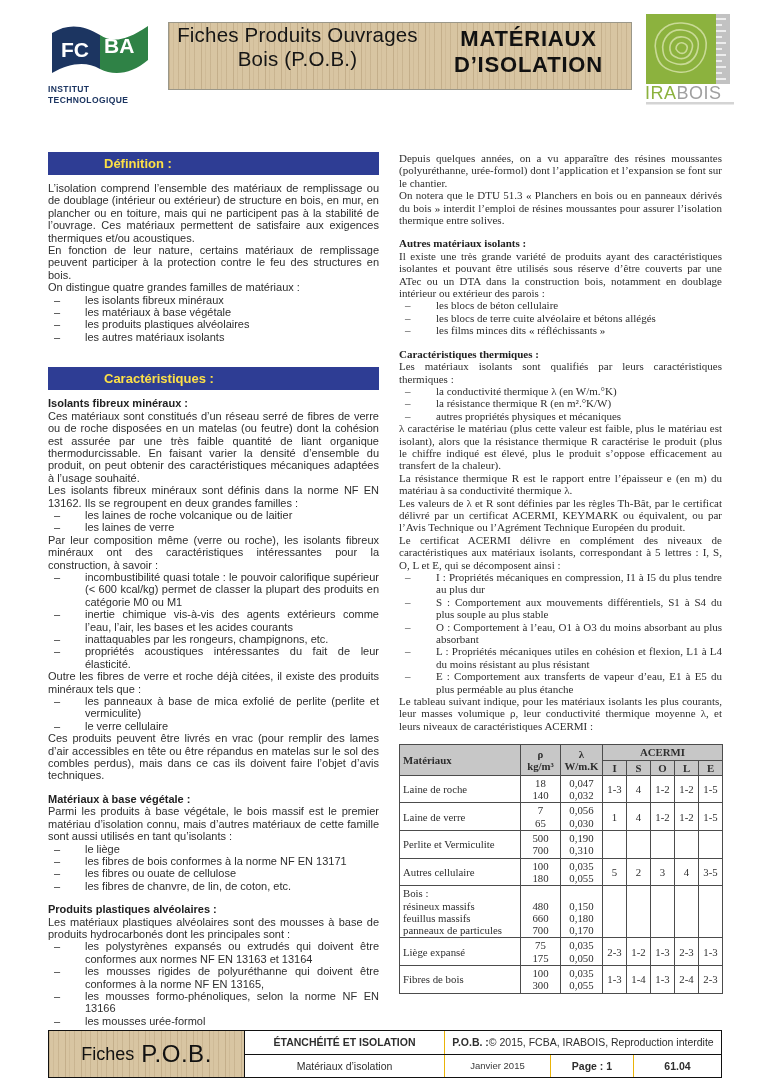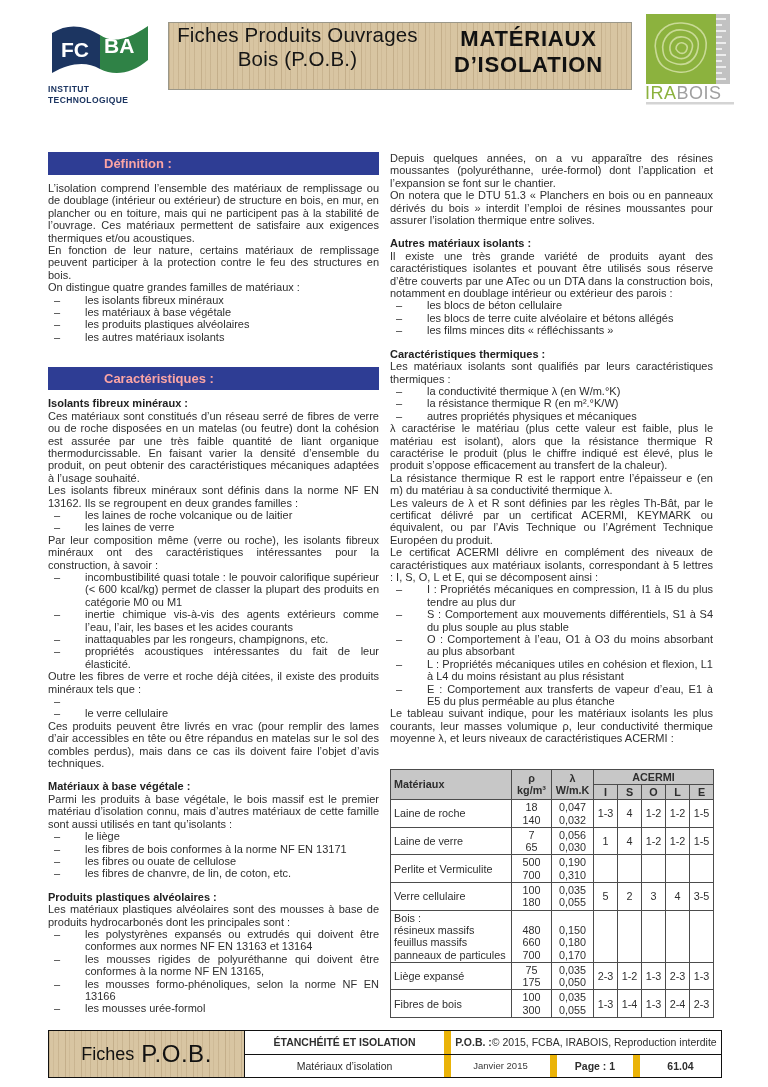--- a/index.html
+++ b/index.html
@@ -22,52 +22,52 @@
   .fcba-sub{margin-top:6px;font-size:8.5px;font-weight:bold;color:#1c3561;
     letter-spacing:.4px;line-height:1.35;white-space:pre-line;}
   .titlebox{flex:1;margin:8px 14px 0 2px;border:1px solid #9a9789;height:66px;
     display:flex;flex-direction:row;justify-content:center;text-align:center;}
   .t1{font-size:20.5px;color:#151515;letter-spacing:.2px;}
   .t2{font-size:22px;font-weight:bold;color:#111;letter-spacing:.8px;margin-top:3px;}
   .irabois{width:94px;flex:0 0 auto;}
   
   .col{position:absolute;top:152px;font-size:11px;line-height:12.4px;}
   .col-left{left:48px;width:331px;}
-  .col-right{left:390px;width:323px;}
-  .bar{background:#2e3d94;color:#fca5a5;font-weight:bold;font-size:13px;
+  .col-right{left:399px;width:323px;font-family:Liberation Serif, serif;}
+  .bar{background:#2e3d94;color:#fde047;font-weight:bold;font-size:13px;
     padding:4px 4px 4px 56px;line-height:15px;margin-bottom:7px;}
   .bar.gap-lg{margin-top:24px;}
   p.doc{margin:0;text-align:justify;}
   h3.sub{font-size:11px;margin:11px 0 0 0;font-weight:bold;color:#222;}
   .gap{margin-top:11px;}
   .li{display:flex;margin:0;}
   .li .m{flex:0 0 37px;padding-left:6px;box-sizing:border-box;}
   .li .t{flex:1;text-align:justify;}
   
-  table.mat{border-collapse:collapse;width:100%;margin-top:24px;
+  table.mat{border-collapse:collapse;width:100%;margin-top:12px;
     font-size:10.8px;line-height:12.3px;table-layout:fixed;}
   table.mat th, table.mat td{border:1px solid #4c4c4c;padding:1px 3px;vertical-align:middle;}
   table.mat th{background:#c7c7c7;font-weight:bold;}
   th.mh{text-align:left;padding-left:6px;}
   td.c, th.c{text-align:center;}
   td.ml{white-space:pre-line;text-align:left;padding-left:6px;}
   td.num{white-space:pre-line;text-align:center;}
   tr.bois td{vertical-align:bottom;}
   tr.bois td.ml{vertical-align:middle;}
   
   .ftr{position:absolute;left:48px;right:46px;top:1030px;height:48px;display:flex;}
   .badge{flex:0 0 197px;border:1px solid #111;box-sizing:border-box;
     display:flex;align-items:center;justify-content:center;}
   .badge .b1{font-size:18px;color:#111;margin-right:7px;}
   .badge .b2{font-size:24px;color:#111;letter-spacing:.5px;text-align:center;}
   .ftable{flex:1;display:flex;flex-direction:column;border:1px solid #111;border-left:none;box-sizing:border-box;}
   .frow{flex:1;display:flex;}
   .frow + .frow{border-top:1px solid #111;}
   .fcell{display:flex;align-items:center;justify-content:center;box-sizing:border-box;font-size:10.5px;}
-  .fcell + .fcell{border-left:7px solid #eab308;}
+  .fcell + .fcell{border-left:1px solid #eab308;}
   .fc1{flex:0 0 199px;}
   .fc-span{flex:1;}
   .fc-date{flex:0 0 106px;font-size:9.5px;color:#3a3a3a;}
   .fc-page{flex:0 0 83px;font-weight:bold;}
   .fc-ref{flex:1;font-weight:bold;}
   .bold{font-weight:bold;}
   .fcba-svg, .ira-svg{display:block;}
 </style>
 </head>
 <body>
@@ -169,20 +169,21 @@
         <span class="m">–</span>
         <span class="t">inattaquables par les rongeurs, champignons, etc.</span>
       </div>
     <div class="li">
         <span class="m">–</span>
         <span class="t">propriétés acoustiques intéressantes du fait de leur élasticité.</span>
       </div>
     <p class="doc">Outre les fibres de verre et roche déjà citées, il existe des produits minéraux tels que :</p>
     <div class="li">
         <span class="m">–</span>
+        <span class="t">les panneaux à base de mica exfolié de perlite (perlite et vermiculite)</span>
       </div>
     <div class="li">
         <span class="m">–</span>
         <span class="t">le verre cellulaire</span>
       </div>
     <p class="doc">Ces produits peuvent être livrés en vrac (pour remplir des lames d’air accessibles en tête ou être répandus en matelas sur le sol des combles perdus), mais dans ce cas ils doivent faire l’objet d’avis techniques.</p>
 
     <h3 class="sub">Matériaux à base végétale :</h3>
     <p class="doc">Parmi les produits à base végétale, le bois massif est le premier matériau d’isolation connu, mais d’autres matériaux de cette famille sont aussi utilisés en tant qu’isolants :</p>
     <div class="li">
@@ -338,21 +339,21 @@
 700</td>
         <td class="num">0,190
 0,310</td>
         <td class="c"></td>
         <td class="c"></td>
         <td class="c"></td>
         <td class="c"></td>
         <td class="c"></td>
       </tr>
       <tr>
-        <td class="ml">Verre cellulaire</td>
+        <td class="ml">Autres cellulaire</td>
         <td class="num">100
 180</td>
         <td class="num">0,035
 0,055</td>
         <td class="c">5</td>
         <td class="c">2</td>
         <td class="c">3</td>
         <td class="c">4</td>
         <td class="c">3-5</td>
       </tr>

